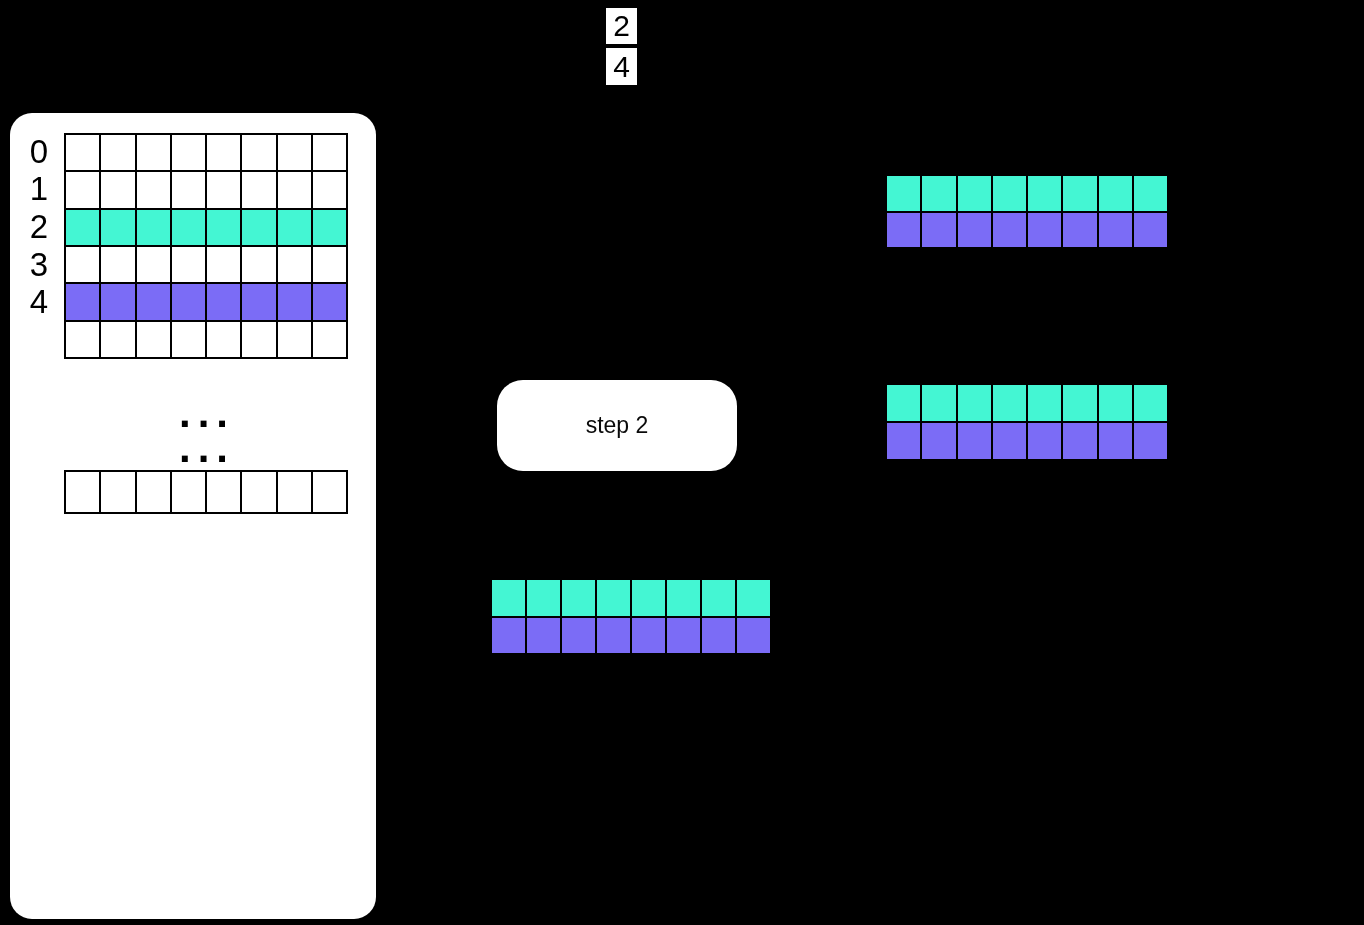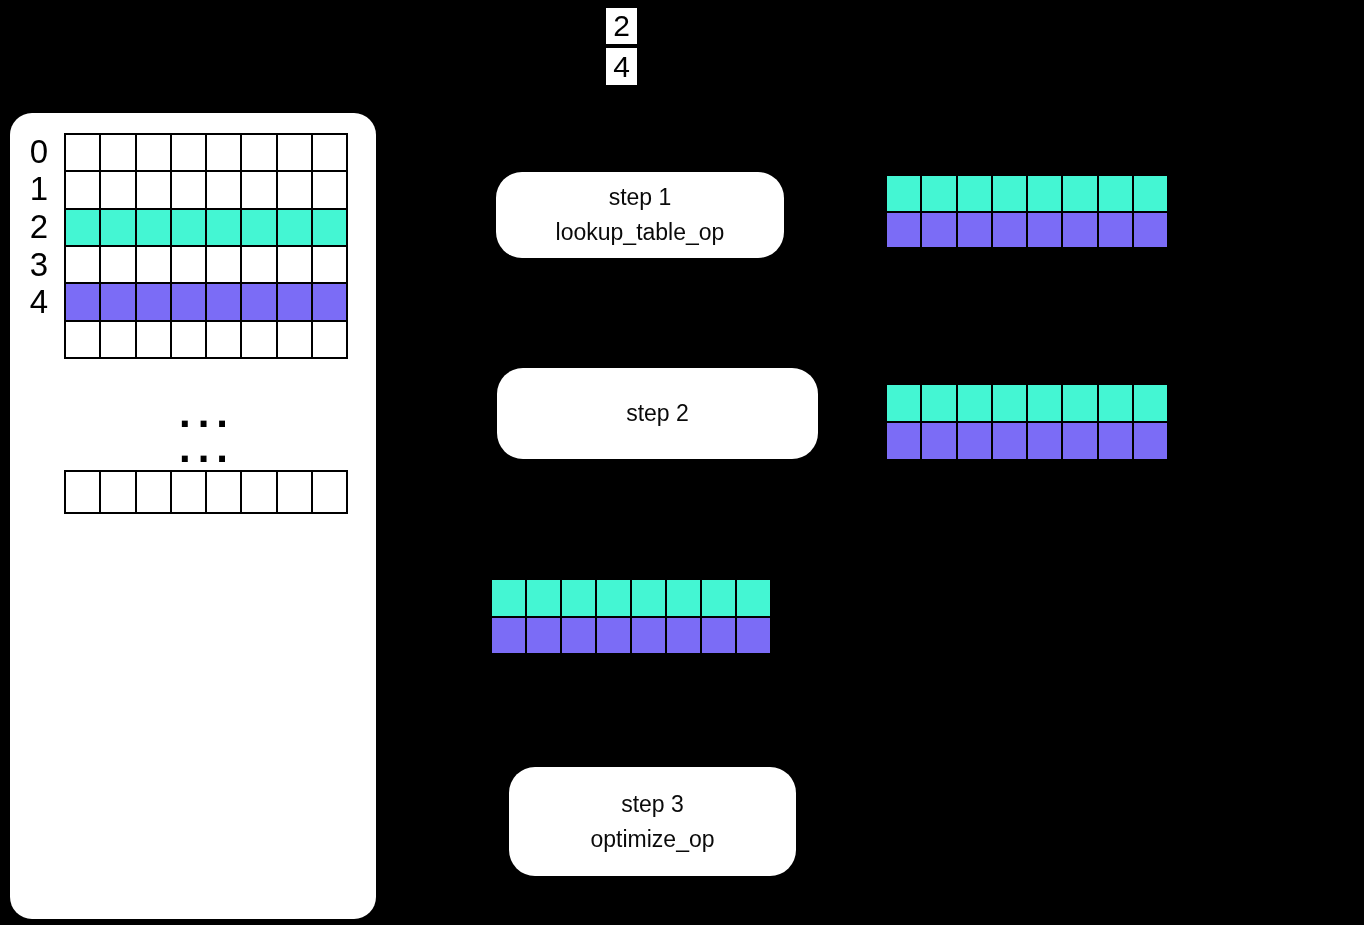--- a/index.html
+++ b/index.html
@@ -174,45 +174,41 @@
         <div class="cell" style="background: rgb(255, 255, 255);"></div>
         <div class="cell" style="background: rgb(255, 255, 255);"></div>
         <div class="cell" style="background: rgb(255, 255, 255);"></div>
         <div class="cell" style="background: rgb(255, 255, 255);"></div>
         <div class="cell" style="background: rgb(255, 255, 255);"></div>
         <div class="cell" style="background: rgb(255, 255, 255);"></div>
         <div class="cell" style="background: rgb(255, 255, 255);"></div>
       </div>
   </div>
 
-  <div class="step-box" style="left:496px; top:172px; width:288px; height:86px;">
-    <div class="line">step 1</div>
-    <div class="line">lookup_table_op</div>
-  </div>
 
   <div class="grid" style="left: 885px; top: 174px; width: 284px; height: 75px; grid-template-columns: repeat(8, 1fr); grid-template-rows: repeat(2, 1fr);">
       <div class="cell" style="background: rgb(68, 246, 211);"></div>
       <div class="cell" style="background: rgb(68, 246, 211);"></div>
       <div class="cell" style="background: rgb(68, 246, 211);"></div>
       <div class="cell" style="background: rgb(68, 246, 211);"></div>
       <div class="cell" style="background: rgb(68, 246, 211);"></div>
       <div class="cell" style="background: rgb(68, 246, 211);"></div>
       <div class="cell" style="background: rgb(68, 246, 211);"></div>
       <div class="cell" style="background: rgb(68, 246, 211);"></div>
       <div class="cell" style="background: rgb(123, 108, 246);"></div>
       <div class="cell" style="background: rgb(123, 108, 246);"></div>
       <div class="cell" style="background: rgb(123, 108, 246);"></div>
       <div class="cell" style="background: rgb(123, 108, 246);"></div>
       <div class="cell" style="background: rgb(123, 108, 246);"></div>
       <div class="cell" style="background: rgb(123, 108, 246);"></div>
       <div class="cell" style="background: rgb(123, 108, 246);"></div>
       <div class="cell" style="background: rgb(123, 108, 246);"></div>
     </div>
 
-  <div class="step-box" style="left:497px; top:368px; width:321px; height:91px;">
+  <div class="step-box" style="left:497px; top:380px; width:240px; height:91px;">
     <div class="line">step 2</div>
   </div>
 
   <div class="grid" style="left: 885px; top: 383px; width: 284px; height: 78px; grid-template-columns: repeat(8, 1fr); grid-template-rows: repeat(2, 1fr);">
       <div class="cell" style="background: rgb(68, 246, 211);"></div>
       <div class="cell" style="background: rgb(68, 246, 211);"></div>
       <div class="cell" style="background: rgb(68, 246, 211);"></div>
       <div class="cell" style="background: rgb(68, 246, 211);"></div>
       <div class="cell" style="background: rgb(68, 246, 211);"></div>
       <div class="cell" style="background: rgb(68, 246, 211);"></div>
@@ -240,18 +236,14 @@
       <div class="cell" style="background: rgb(123, 108, 246);"></div>
       <div class="cell" style="background: rgb(123, 108, 246);"></div>
       <div class="cell" style="background: rgb(123, 108, 246);"></div>
       <div class="cell" style="background: rgb(123, 108, 246);"></div>
       <div class="cell" style="background: rgb(123, 108, 246);"></div>
       <div class="cell" style="background: rgb(123, 108, 246);"></div>
       <div class="cell" style="background: rgb(123, 108, 246);"></div>
       <div class="cell" style="background: rgb(123, 108, 246);"></div>
     </div>
 
-  <div class="step-box" style="left:509px; top:767px; width:287px; height:109px;">
-    <div class="line">step 3</div>
-    <div class="line">optimize_op</div>
-  </div>
 
 </div>
 
 </body></html>

